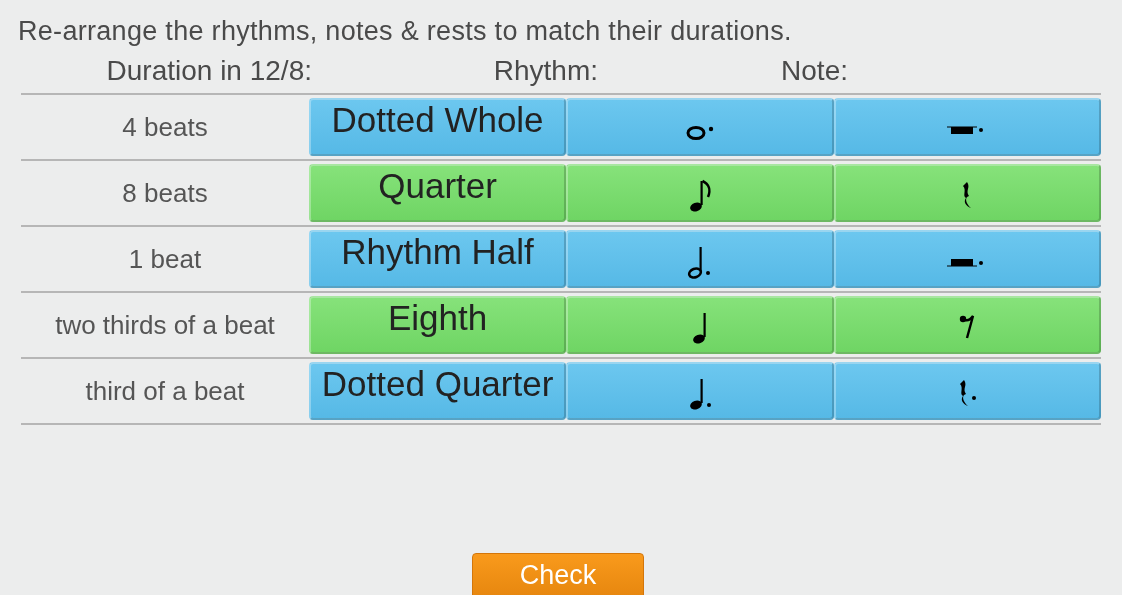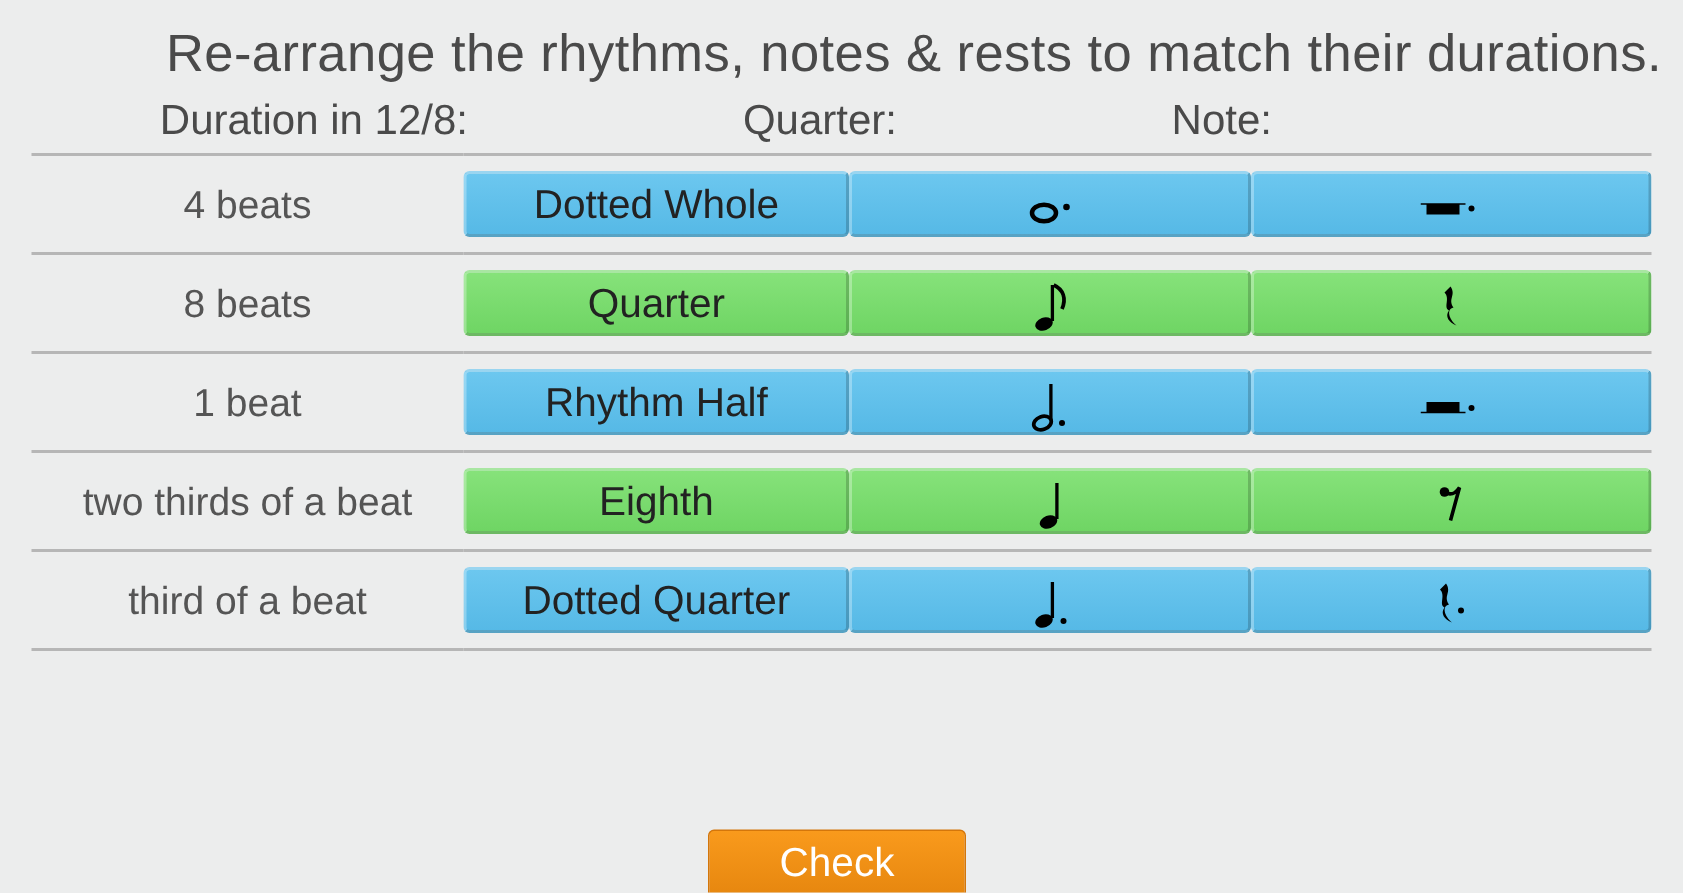--- a/index.html
+++ b/index.html
@@ -9,26 +9,25 @@
     background: #eceded;
     color: #333;
     width: 1122px;
     height: 595px;
     overflow: hidden;
   }
   .page {
     padding: 10px 14px 0 14px;
   }
   .instruction {
-    font-size: 35px;
+    font-size: 27px;
     font-weight: 300;
     color: #4a4a4a;
     margin: 6px 0 8px 4px;
     letter-spacing: 0.3px;
-    text-align: right;
   }
   .colheads {
     display: flex;
     font-size: 28px;
     font-weight: 300;
     color: #4a4a4a;
     margin: 0 0 6px 4px;
   }
   .colheads > div {
     text-align: right;
@@ -61,30 +60,29 @@
   }
   .grid td.tilecell {
     text-align: center;
   }
   .grid td.rhycell   { width: 250px; }
   .grid td.notecell  { width: 260px; }
   .grid td.restcell  { width: 260px; }
 
   .tile {
     display: inline-flex;
-    align-items: center;
     justify-content: center;
-    height: 44px;
+    height: 58px;
     width: 100%;
     box-sizing: border-box;
     border: 2px solid rgba(0,0,0,0.18);
     border-top-color: rgba(255,255,255,0.4);
     border-left-color: rgba(255,255,255,0.3);
     border-radius: 4px;
-    font-size: 27px;
+    font-size: 35px;
     color: #222;
     background: linear-gradient(#77d977, #63cf63);
   }
   .tile.blue  { background: linear-gradient(#6cc7ef, #56b9e6); }
   .tile.green { background: linear-gradient(#86e27a, #6fd564); }
 
   .glyphcell { position: relative; }
   .glyphwrap {
     display: inline-flex;
     align-items: center;
@@ -115,21 +113,21 @@
 </style>
 </head>
 <body>
 <div class="pagewrap">
 <div class="page">
 
   <div class="instruction">Re-arrange the rhythms, notes &amp; rests to match their durations.</div>
 
   <div class="colheads">
     <div class="ch-dur">Duration in 12/8:</div>
-    <div class="ch-rhy">Quarter:</div>
+    <div class="ch-rhy">Rhythm:</div>
     <div class="ch-note">Note:</div>
   </div>
 
   <table class="grid">
     <tbody id="rows">
           <tr>
     <td class="durcell">4 beats</td>
     <td class="tilecell rhycell">
       <div class="tile blue">
         <span>Dotted Whole</span>

